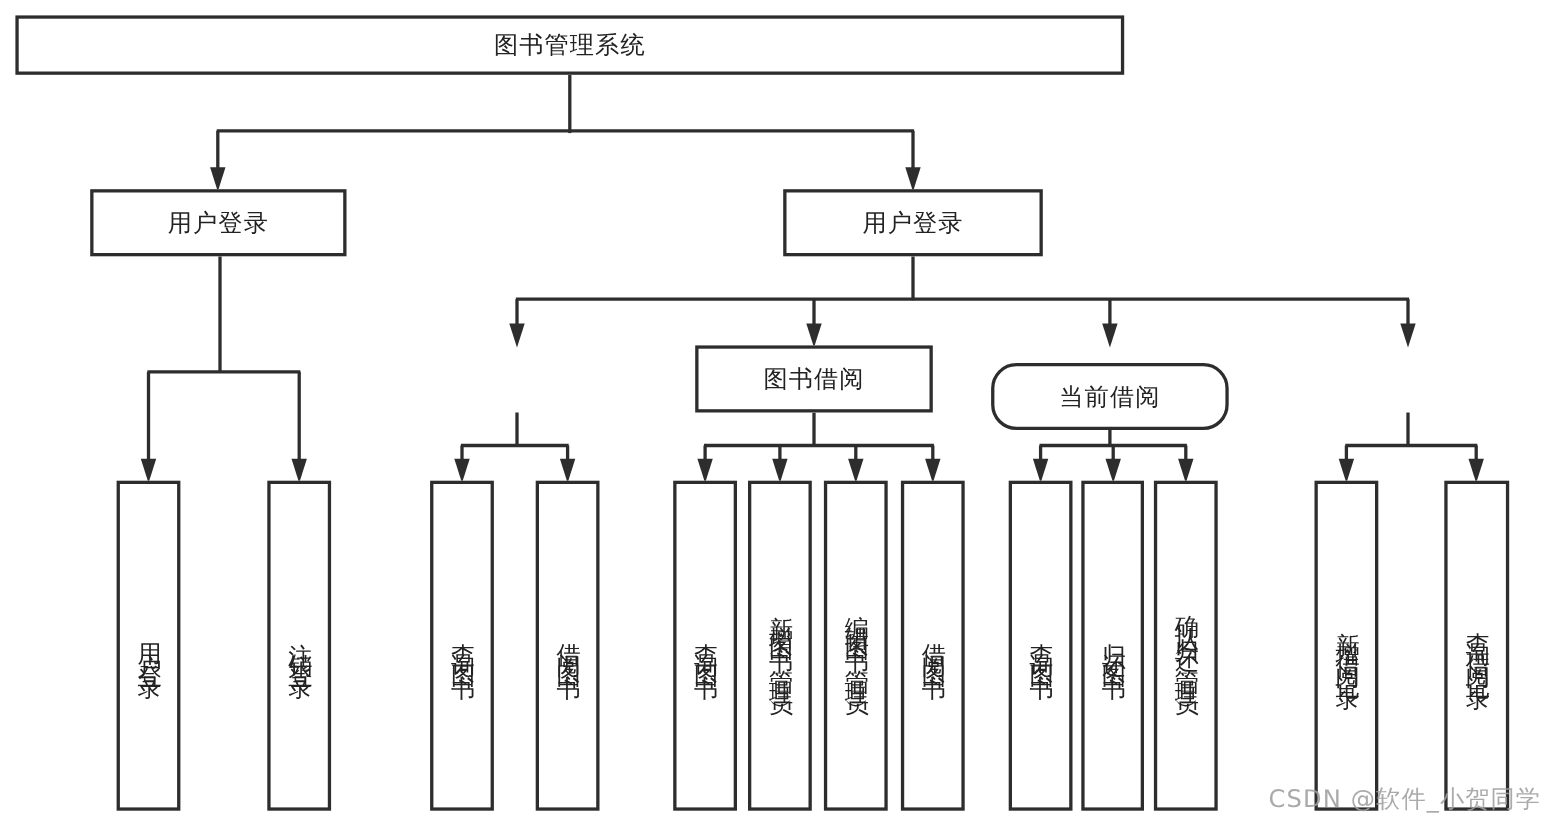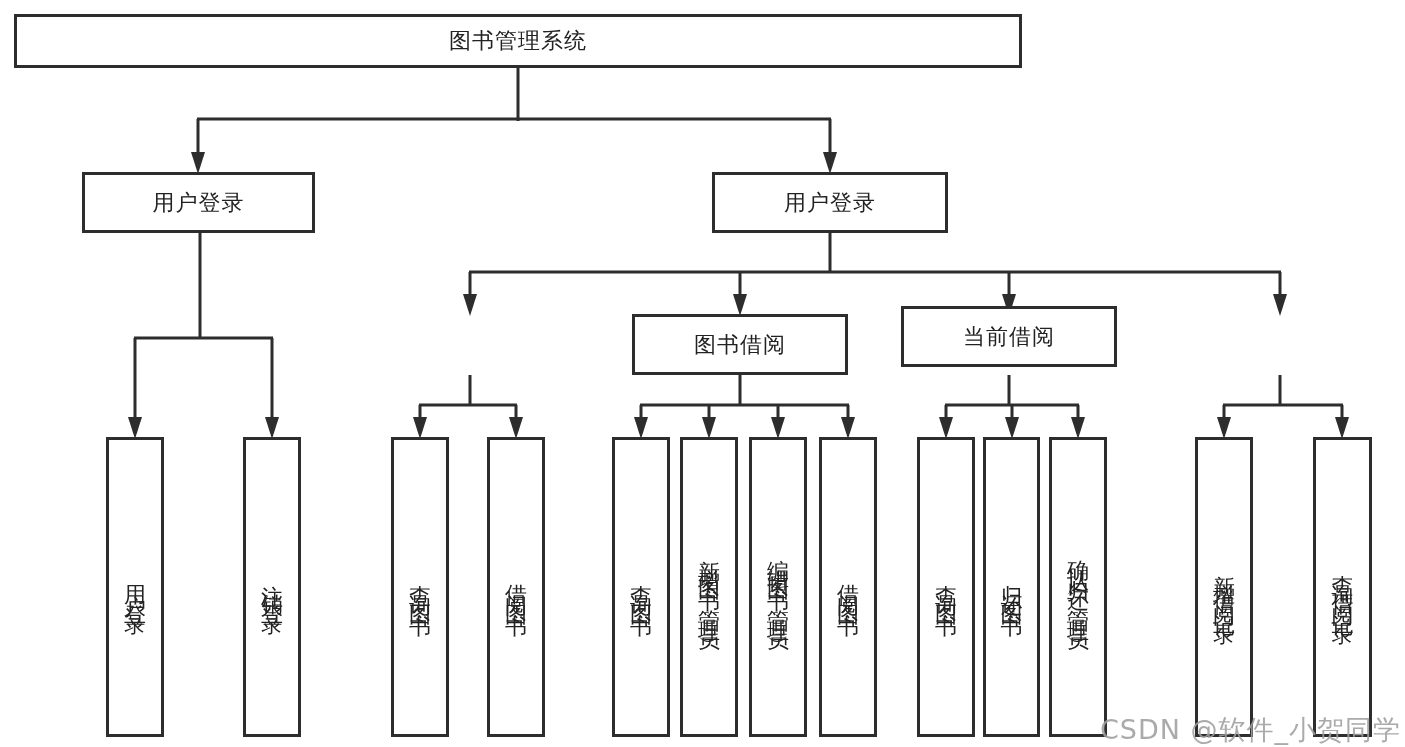--- a/index.html
+++ b/index.html
@@ -25,21 +25,21 @@
     writing-mode:vertical-rl;
     text-orientation:mixed;
     font-size:22px;
     letter-spacing:10px;
     line-height:1;
   }
   .watermark{
     position:absolute;
     right:4px;top:712px;
     z-index:3;
-    font-size:27px;
+    font-size:22px;
     color:rgba(158,158,158,0.88);
     letter-spacing:1px;
     white-space:nowrap;
   }
 </style>
 </head>
 <body>
 
 <div class="stage">
 
@@ -112,21 +112,21 @@
   <div class="vbox" style="left:106px;top:437px;width:58px;height:300px;">
     <span>用户登录</span>
   </div>
   <div class="vbox" style="left:243px;top:437px;width:58px;height:300px;">
     <span>注销登录</span>
   </div>
 
   <div class="hbox" style="left:632px;top:314px;width:216px;height:61px;">
     <span>图书借阅</span>
   </div>
-  <div class="hbox" style="left:901px;top:306px;width:216px;height:61px;">
+  <div class="hbox" style="left:901px;top:330px;width:216px;height:61px;border-radius:23px;">
     <span>当前借阅</span>
   </div>
 
   <div class="vbox" style="left:391px;top:437px;width:58px;height:300px;">
     <span>查询图书</span>
   </div>
   <div class="vbox" style="left:487px;top:437px;width:58px;height:300px;">
     <span>借阅图书</span>
   </div>
 

